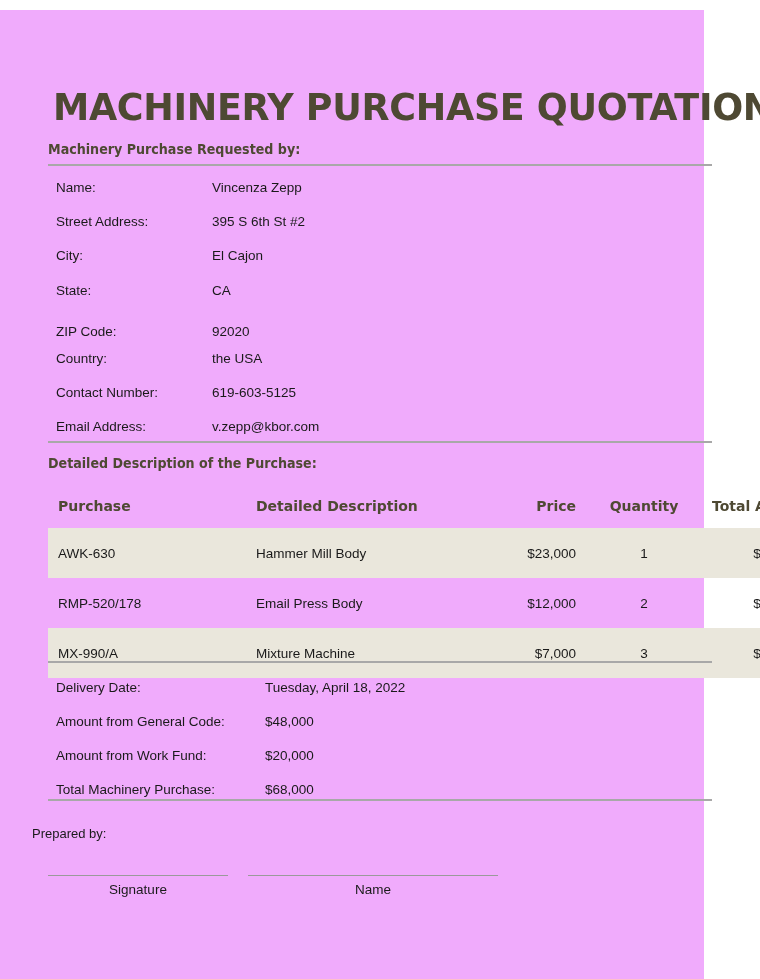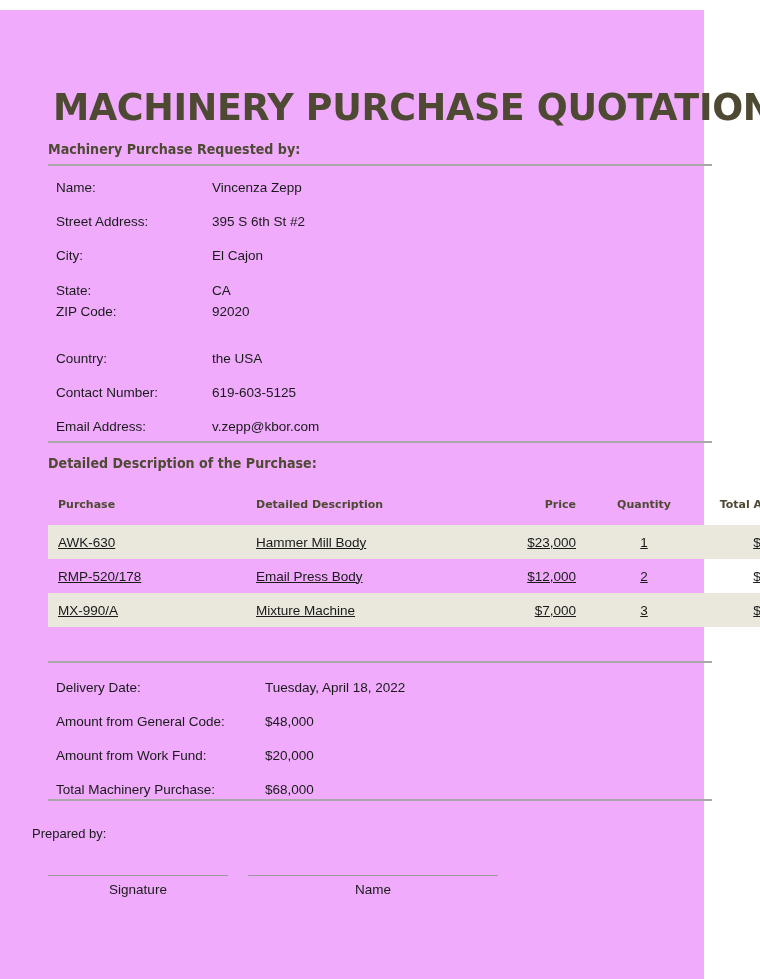--- a/index.html
+++ b/index.html
@@ -95,33 +95,32 @@
     position: absolute;
     left: 48px;
     top: 488px;
     width: 664px;
     border-collapse: collapse;
     table-layout: fixed;
   }
   .ptable th {
     font-family: "DejaVu Sans", sans-serif;
     font-weight: bold;
-    font-size: 11px;
+    font-size: 14px;
     color: #4e4933;
     padding: 0 10px 14px 10px;
     text-align: center;
     white-space: nowrap;
   }
   .ptable td {
     font-size: 13.5px;
     color: #1a1a1a;
     height: 34px;
-    padding: 0 10px;
-    white-space: nowrap;
-    text-decoration: underline;
+    padding: 8px 10px;
+    white-space: nowrap;
   }
   .ptable tbody tr.shaded td { background: #eae7dc; }
   .ptable .col-purchase { width: 178px; text-align: left; }
   .ptable .col-desc     { width: 190px; text-align: left; }
   .ptable .col-price    { width: 110px; text-align: right; }
   .ptable .col-qty      { width: 96px;  text-align: center; }
   .ptable .col-total    { width: 90px;  text-align: right; }
 
   
   .sum-row {
@@ -188,21 +187,21 @@
   </div>
   <div class="info-row" style="top:195px">
     <span class="label">Street Address:</span><span class="value">395 S 6th St #2</span>
   </div>
   <div class="info-row" style="top:229px">
     <span class="label">City:</span><span class="value">El Cajon</span>
   </div>
   <div class="info-row" style="top:264px">
     <span class="label">State:</span><span class="value">CA</span>
   </div>
-  <div class="info-row" style="top:285px">
+  <div class="info-row" style="top:305px">
     <span class="label">ZIP Code:</span><span class="value">92020</span>
   </div>
   <div class="info-row" style="top:332px">
     <span class="label">Country:</span><span class="value">the USA</span>
   </div>
   <div class="info-row" style="top:366px">
     <span class="label">Contact Number:</span><span class="value">619-603-5125</span>
   </div>
   <div class="info-row" style="top:400px">
     <span class="label">Email Address:</span><span class="value">v.zepp@kbor.com</span>

